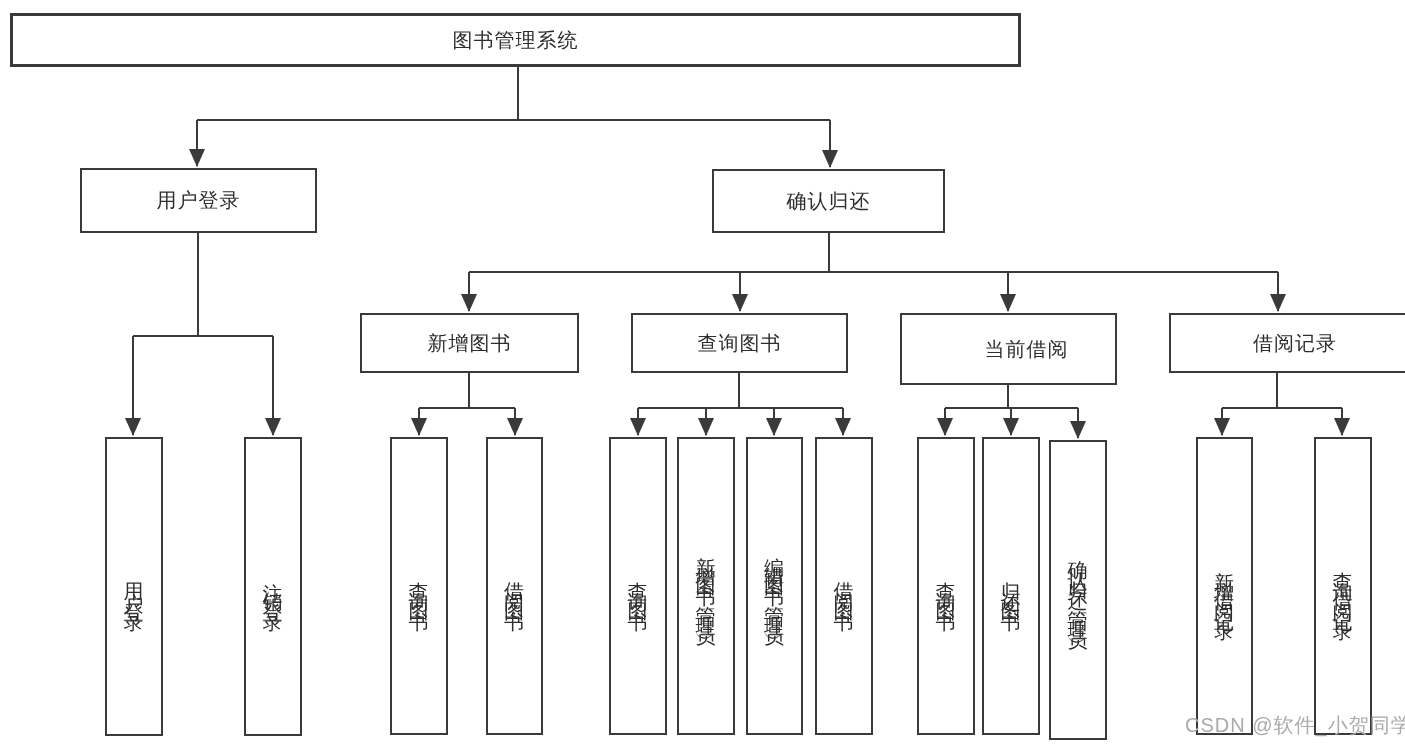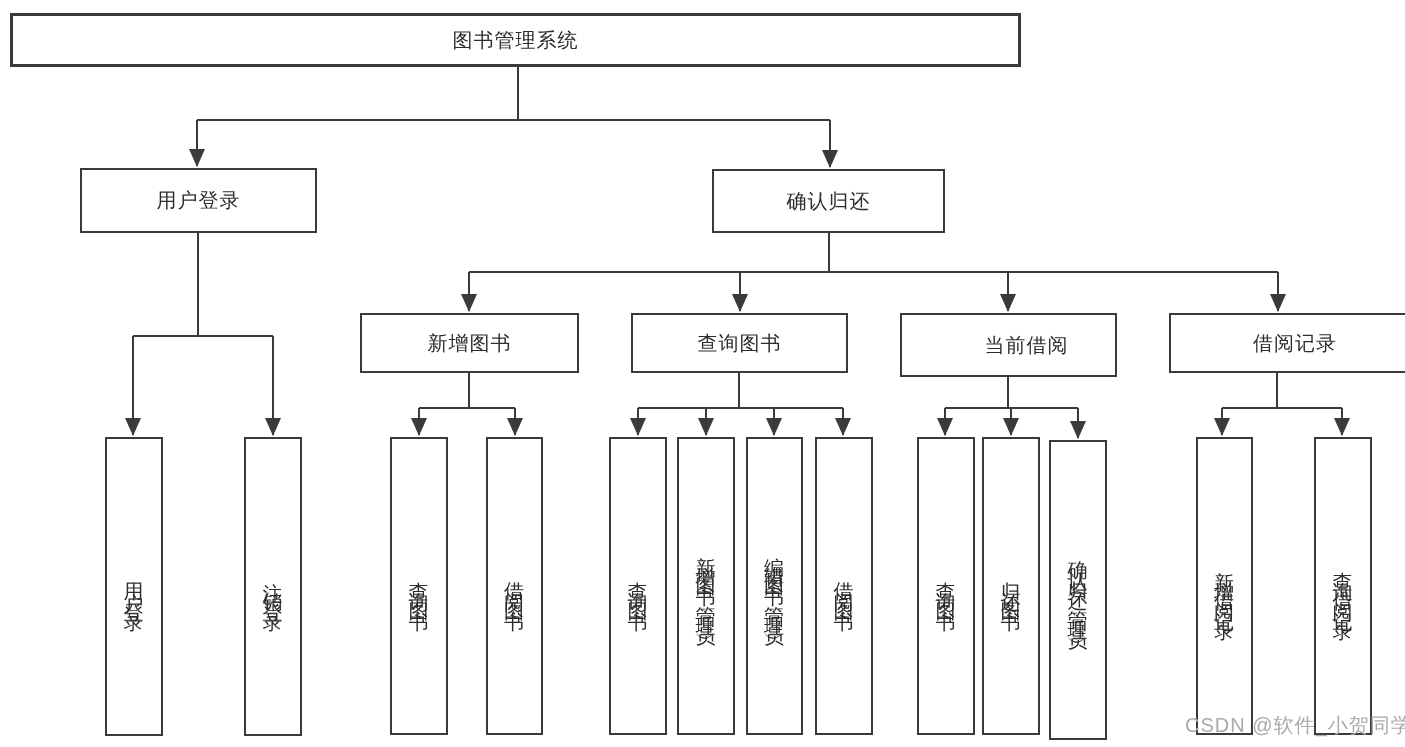--- a/index.html
+++ b/index.html
@@ -122,21 +122,21 @@
     </g>
   </svg>
 
   <div class="node root" style="left:10px;top:13px;width:1011px;height:54px;">图书管理系统</div>
 
   <div class="node" style="left:80px;top:168px;width:237px;height:65px;">用户登录</div>
   <div class="node" style="left:712px;top:169px;width:233px;height:64px;">确认归还</div>
 
   <div class="node" style="left:360px;top:313px;width:219px;height:60px;">新增图书</div>
   <div class="node" style="left:631px;top:313px;width:217px;height:60px;">查询图书</div>
-  <div class="node" style="left:900px;top:313px;width:217px;height:64px;padding-left:36px;">当前借阅</div>
+  <div class="node" style="left:900px;top:313px;width:217px;height:72px;padding-left:36px;">当前借阅</div>
   <div class="node" style="left:1169px;top:313px;width:252px;height:60px;">借阅记录</div>
 
   <div class="vnode" style="left:105px;top:437px;width:58px;height:299px;">
     <span class="vtext">用户登录</span>
   </div>
   <div class="vnode" style="left:244px;top:437px;width:58px;height:299px;">
     <span class="vtext">注销登录</span>
   </div>
 
   <div class="vnode" style="left:390px;top:437px;width:58px;height:298px;">

